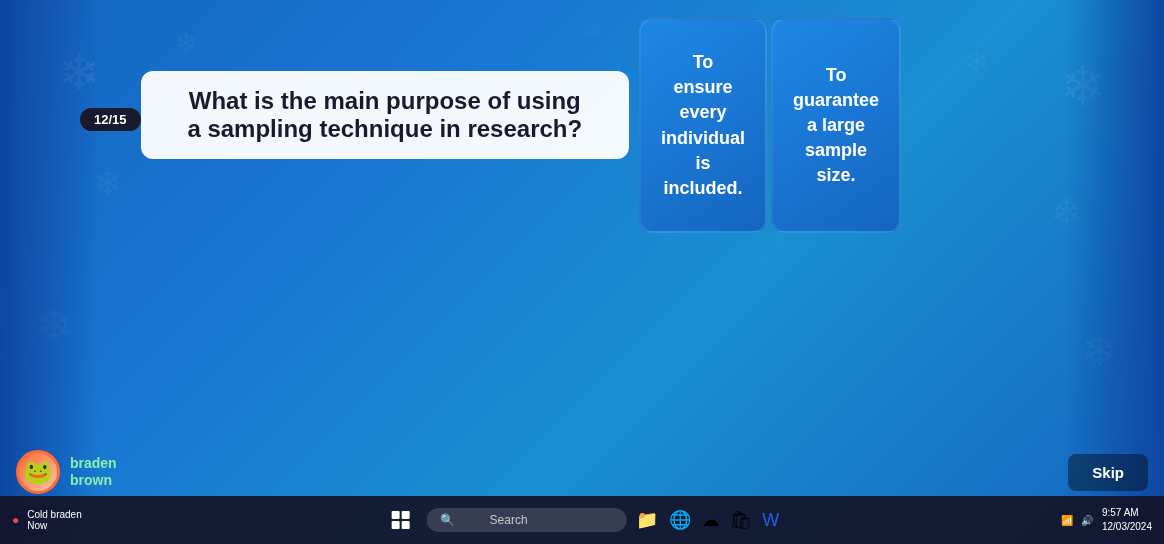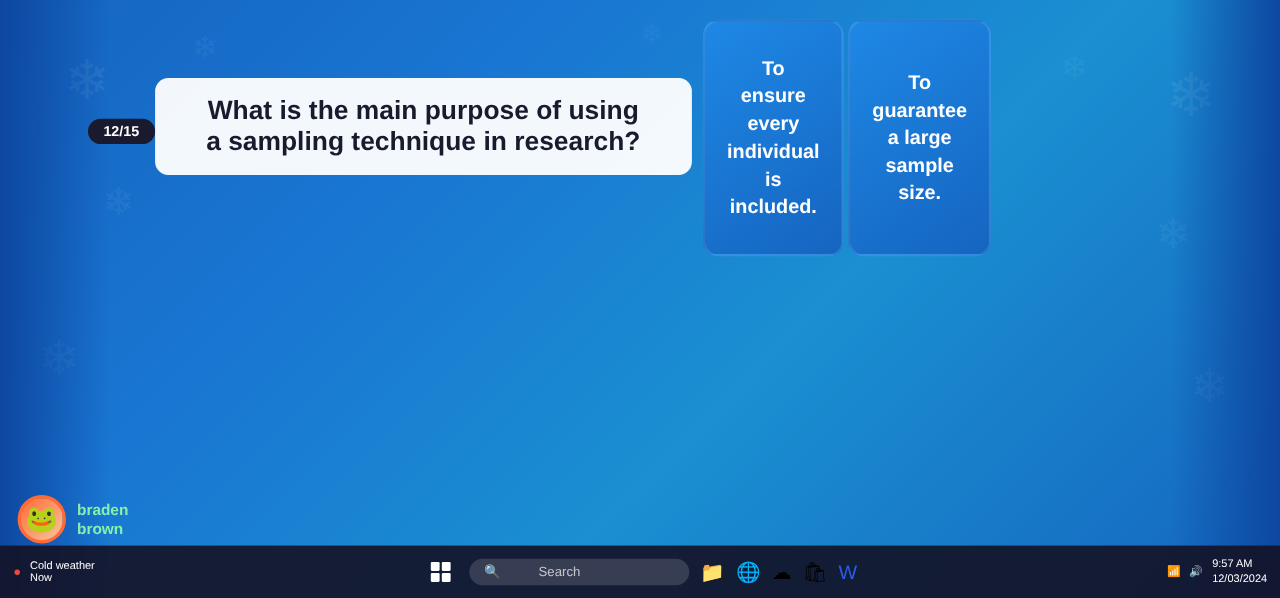--- a/index.html
+++ b/index.html
@@ -290,28 +290,29 @@
 <div class="bottom-bar">
   <div class="user-info">
     <div class="avatar">
       <span>🐸</span>
     </div>
     <div>
       <div class="user-name">braden</div>
       <div class="user-name">brown</div>
     </div>
   </div>
+  <button class="skip-btn">Skip</button>
 </div>
 
 <div class="taskbar">
   <div class="taskbar-left">
     <span style="color:#e74c3c; font-size:12px;">●</span>
     <div class="taskbar-notification">
       <div>
-        <div>Cold weather</div>
+        <div>Cold braden</div>
         <div>Now</div>
       </div>
     </div>
   </div>
 
   <div class="taskbar-center">
     <div class="win-btn">
       <div class="win-logo">
         <span></span>
           <span></span>

